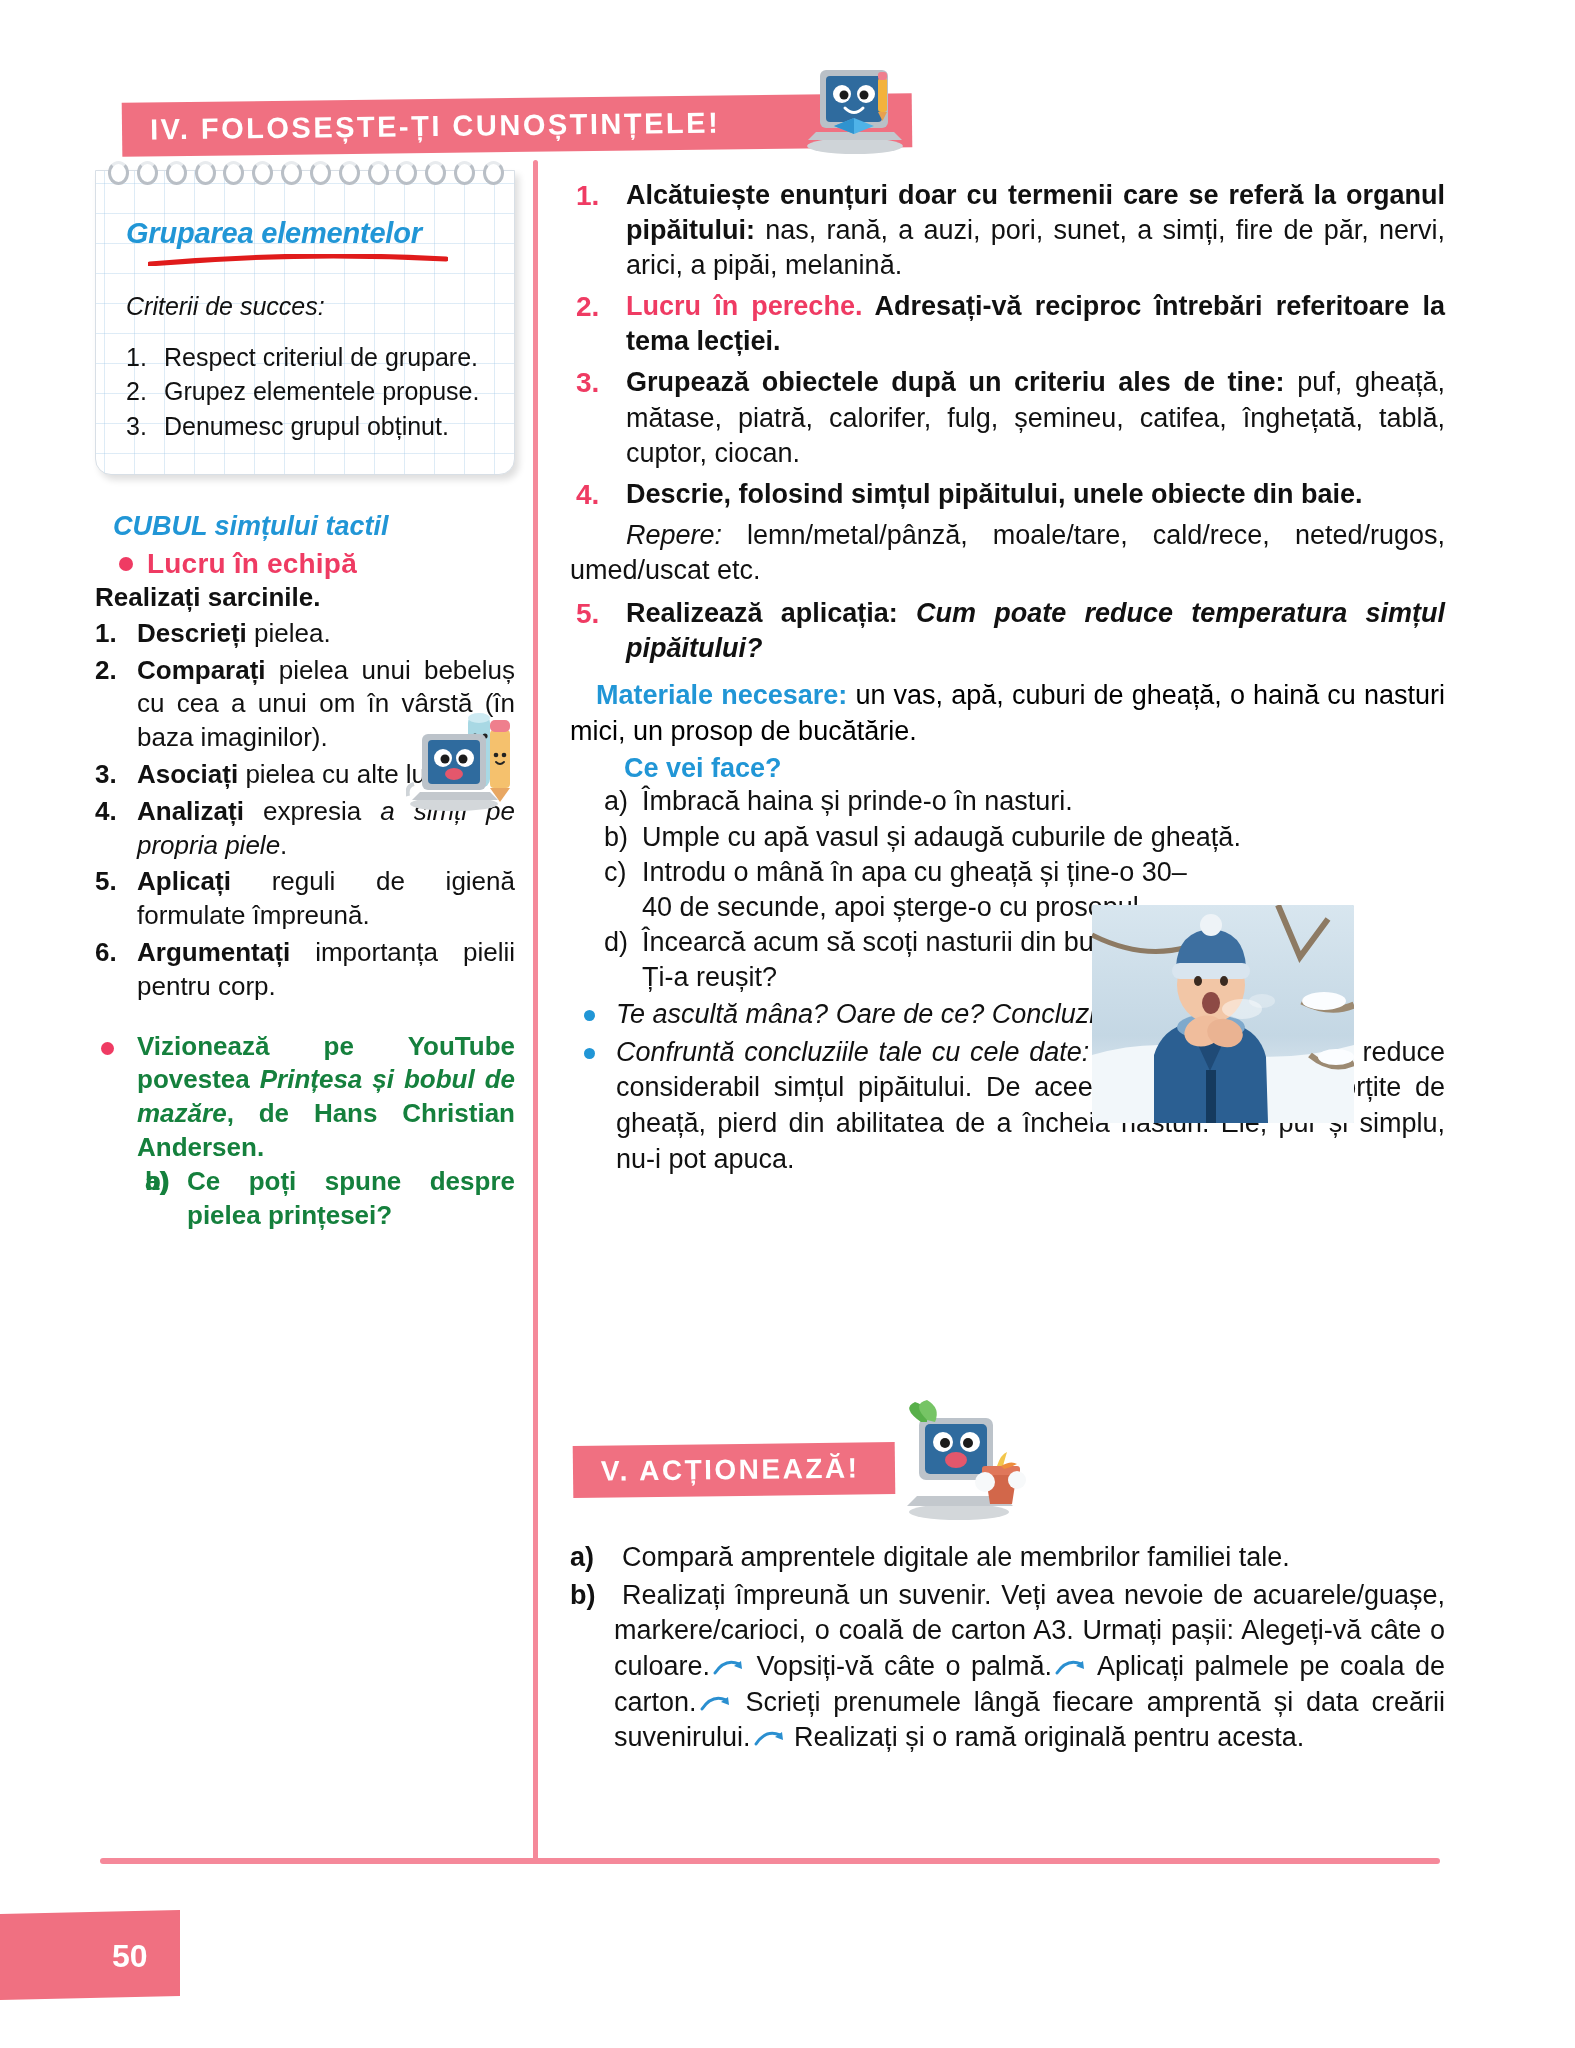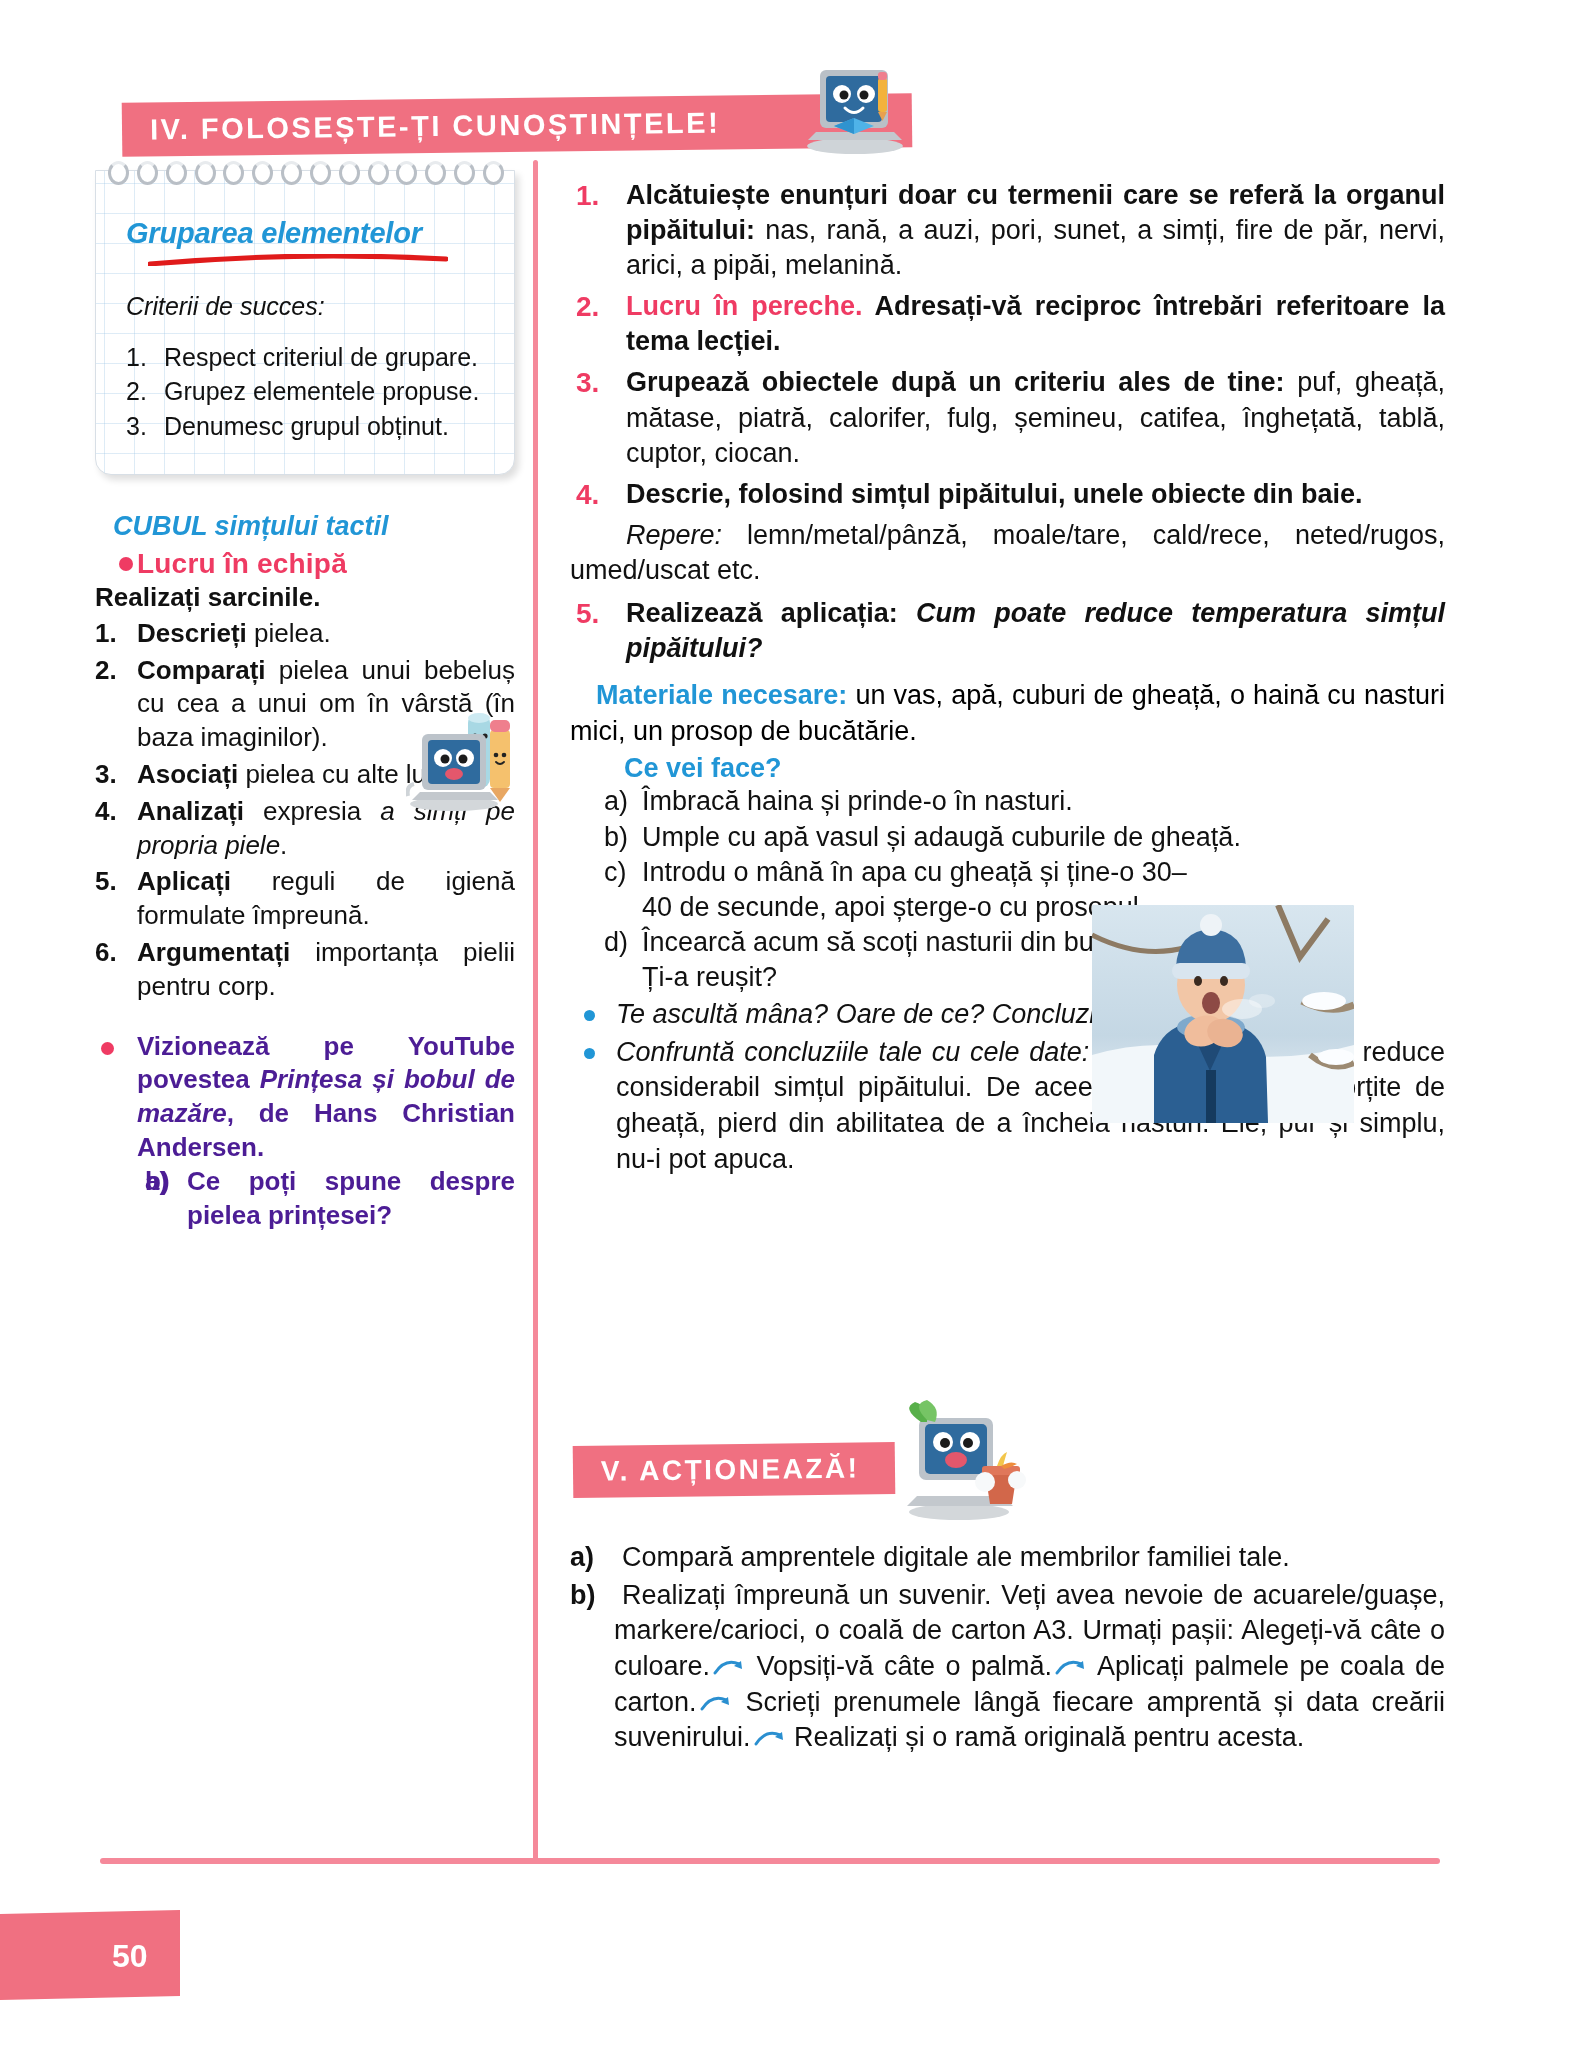--- a/index.html
+++ b/index.html
@@ -158,21 +158,21 @@
   .cub-title {
     font-size: 27px;
     font-weight: bold;
     font-style: italic;
     color: #2196d6;
     margin: 36px 0 6px 18px;
   }
   .team-line {
     display: flex;
     align-items: center;
-    gap: 4px;
+    gap: 14px;
     margin-left: 24px;
   }
   .team-dot {
     width: 14px; height: 14px;
     border-radius: 50%;
     background: #ef3b63;
     flex: none;
   }
   .team-label {
     font-size: 28px;
@@ -205,21 +205,21 @@
   .cub-list i { font-style: italic; }
 
   
   .yt-block {
     margin-top: 26px;
     position: relative;
     padding-left: 42px;
     font-size: 26px;
     line-height: 1.30;
     font-weight: bold;
-    color: #4c1d95;
+    color: #15803d;
     text-align: justify;
   }
   .yt-dot {
     position: absolute;
     left: 6px; top: 12px;
     width: 13px; height: 13px;
     border-radius: 50%;
     background: #ef3b63;
   }
   .yt-block i { font-style: italic; }

